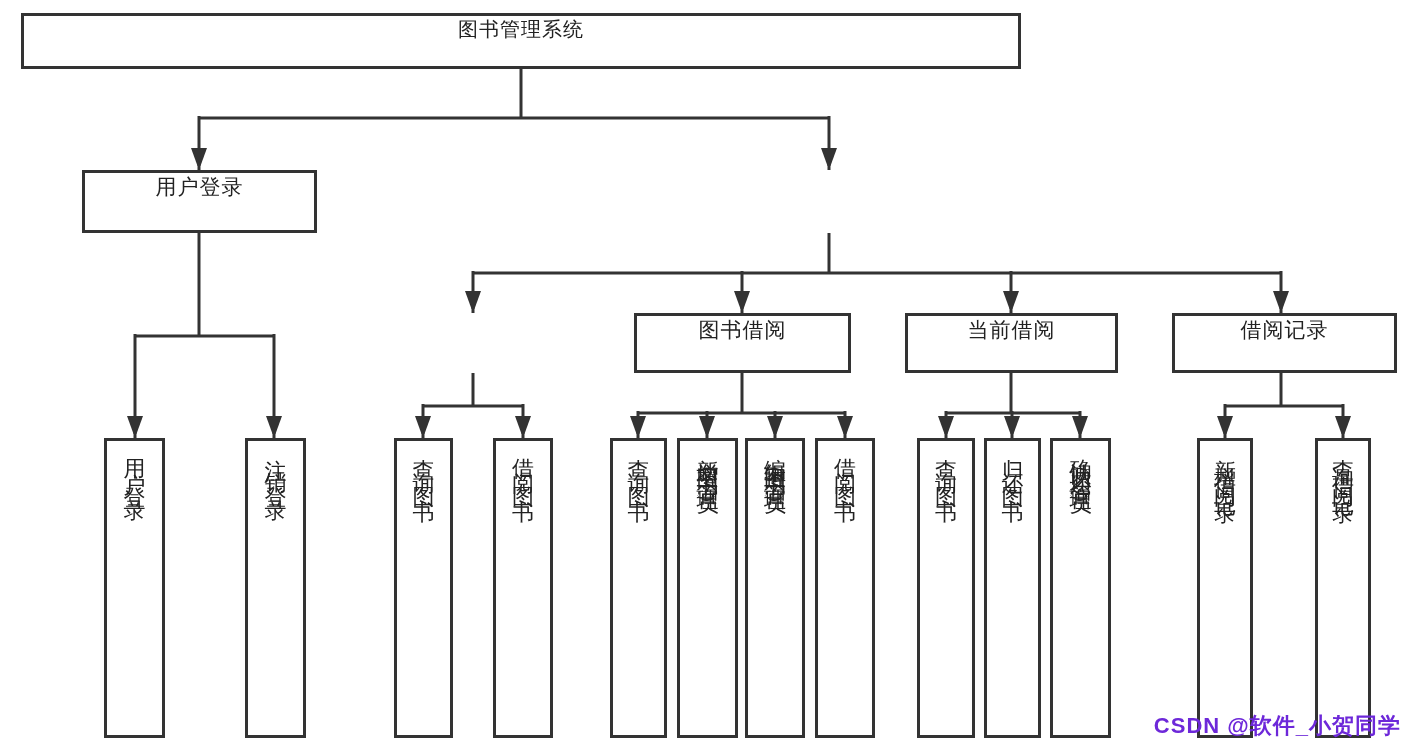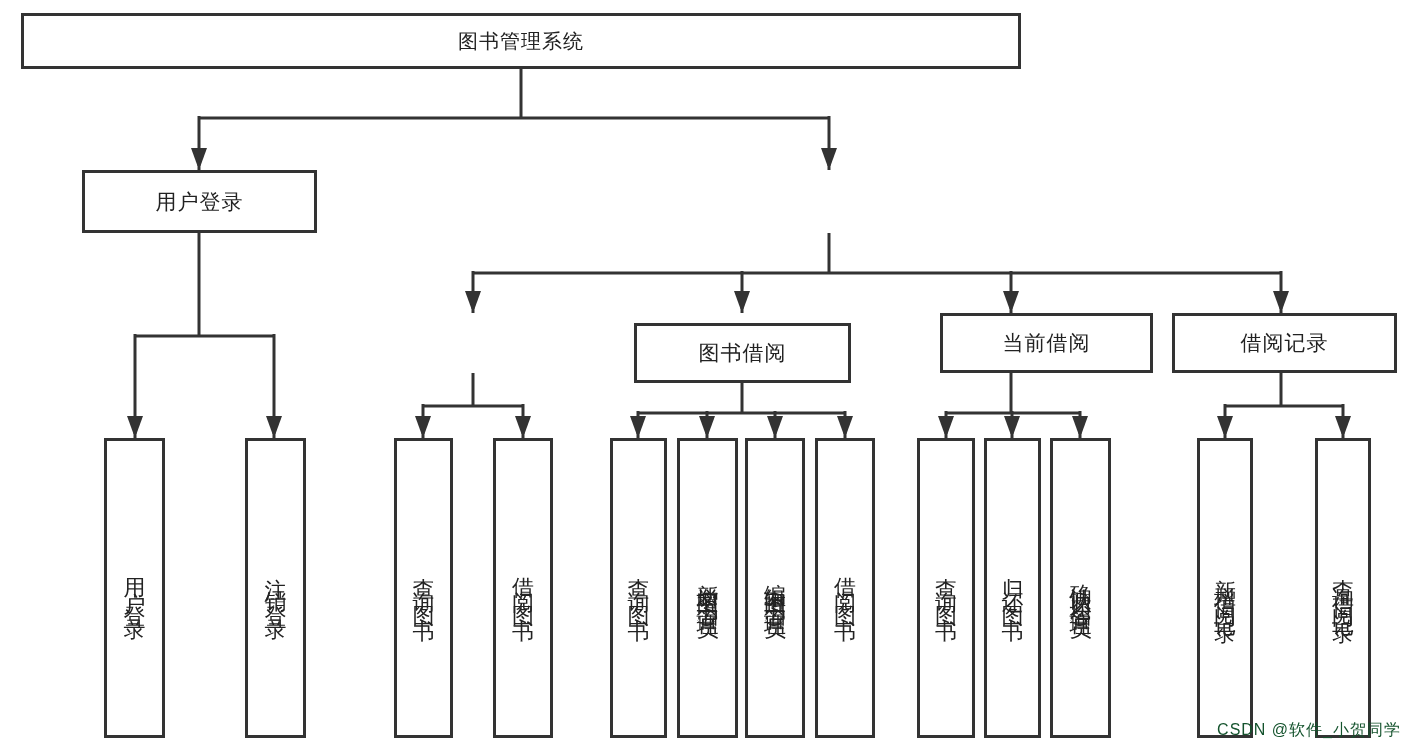--- a/index.html
+++ b/index.html
@@ -5,45 +5,45 @@
   html,body{margin:0;padding:0;background:#ffffff;}
   body{font-family:"Liberation Sans","DejaVu Sans",sans-serif;}
   #stage{position:relative;width:1405px;height:747px;background:#ffffff;overflow:hidden;}
   #connectors{position:absolute;left:0;top:0;width:1405px;height:747px;pointer-events:none;}
   .box{
     position:absolute;
     background:#ffffff;
     border:3px solid #333333;
     box-sizing:border-box;
     display:flex;
-    align-items:center;
     justify-content:center;
     color:#222222;
   }
   .hlabel{font-size:21px;letter-spacing:1px;white-space:nowrap;}
   .root .hlabel{font-size:20px;}
   .vlabel{
     writing-mode:vertical-rl;
     text-orientation:mixed;
     font-size:22px;
     letter-spacing:14px;
     line-height:1;
     white-space:nowrap;
   }
   .vlabel.mid{letter-spacing:9px;}
   .vlabel.long{letter-spacing:5px;}
   #watermark{
     position:absolute;
     right:4px;
     bottom:6px;
-    font-size:16px;
-    color:#14532d;
+    font-size:22px;
+    color:#6d28d9;
     letter-spacing:1px;
     z-index:5;
     white-space:nowrap;
+    font-weight:bold;
   }
 </style>
 </head>
 <body>
 
 <div id="stage">
 
   <svg id="connectors" viewBox="0 0 1405 747" xmlns="http://www.w3.org/2000/svg">
     <defs>
       <marker id="arrow" markerUnits="userSpaceOnUse" markerWidth="18" markerHeight="24" refX="22" refY="8" orient="auto">
@@ -95,24 +95,24 @@
   </svg>
 
   <div class="box root" style="left:21px;top:13px;width:1000px;height:56px">
     <span class="hlabel">图书管理系统</span>
   </div>
 
   <div class="box" style="left:82px;top:170px;width:235px;height:63px">
     <span class="hlabel">用户登录</span>
   </div>
 
-  <div class="box" style="left:634px;top:323px;width:217px;height:60px">
+  <div class="box" style="left:634px;top:313px;width:217px;height:60px">
     <span class="hlabel">图书借阅</span>
   </div>
-  <div class="box" style="left:940px;top:313px;width:213px;height:60px">
+  <div class="box" style="left:905px;top:313px;width:213px;height:60px">
     <span class="hlabel">当前借阅</span>
   </div>
   <div class="box" style="left:1172px;top:313px;width:225px;height:60px">
     <span class="hlabel">借阅记录</span>
   </div>
 
   <div class="box" style="left:104px;top:438px;width:61px;height:300px">
     <span class="vlabel">用户登录</span>
   </div>
   <div class="box" style="left:245px;top:438px;width:61px;height:300px">

